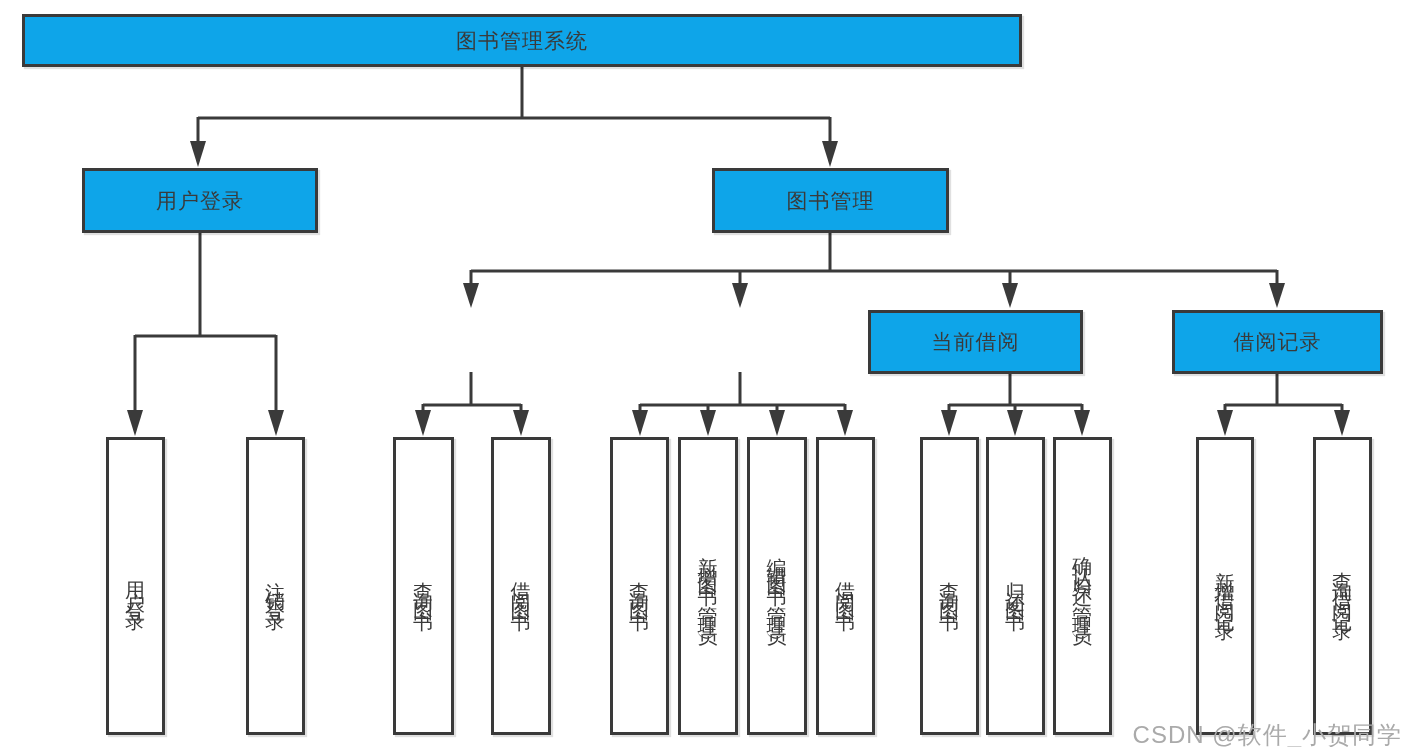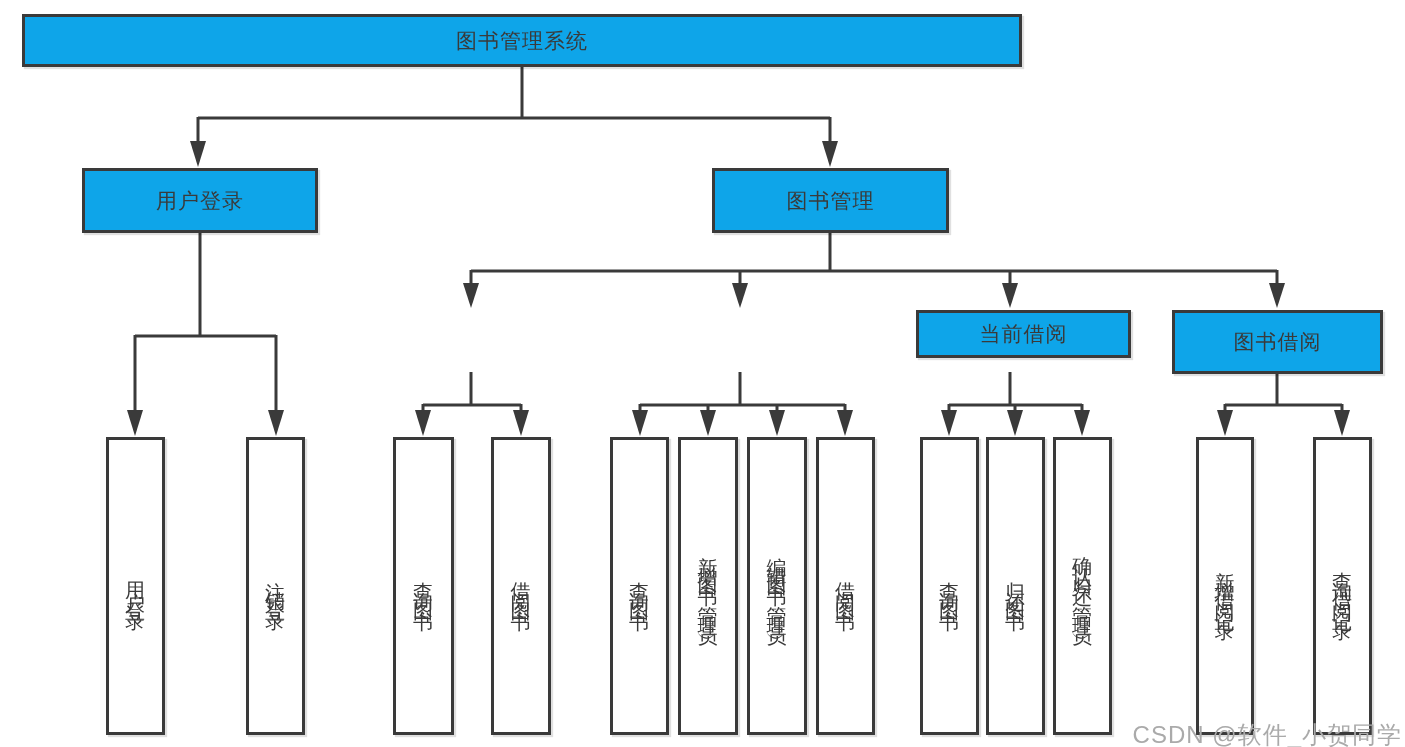--- a/index.html
+++ b/index.html
@@ -119,22 +119,22 @@
     <path d="M1277,372 V405 M1225,405 H1342 M1225,404 V414 M1342,404 V414"></path>
     <polygon points="1217,410 1233,410 1225,436"></polygon>
     <polygon points="1334,410 1350,410 1342,436"></polygon>
   </svg>
 
   <div class="box" style="left:22px; top:14px; width:1000px; height:53px;">图书管理系统</div>
 
   <div class="box" style="left:82px; top:168px; width:236px; height:65px;">用户登录</div>
   <div class="box" style="left:712px; top:168px; width:237px; height:65px;">图书管理</div>
 
-  <div class="box" style="left:916px; top:310px; width:215px; height:48px;">当前借阅</div>
-  <div class="box" style="left:1172px; top:310px; width:211px; height:64px;">图书借阅</div>
+  <div class="box" style="left:868px; top:310px; width:215px; height:64px;">当前借阅</div>
+  <div class="box" style="left:1172px; top:310px; width:211px; height:64px;">借阅记录</div>
 
   <div class="vbox" style="left:106px; width:59px;">用户登录</div>
   <div class="vbox" style="left:246px; width:59px;">注销登录</div>
 
   <div class="vbox" style="left:393px; width:61px;">查询图书</div>
   <div class="vbox" style="left:491px; width:60px;">借阅图书</div>
 
   <div class="vbox" style="left:610px; width:59px;">查询图书</div>
   <div class="vbox" style="left:678px; width:60px;">新增图书（管理员）</div>
   <div class="vbox" style="left:747px; width:60px;">编辑图书（管理员）</div>

